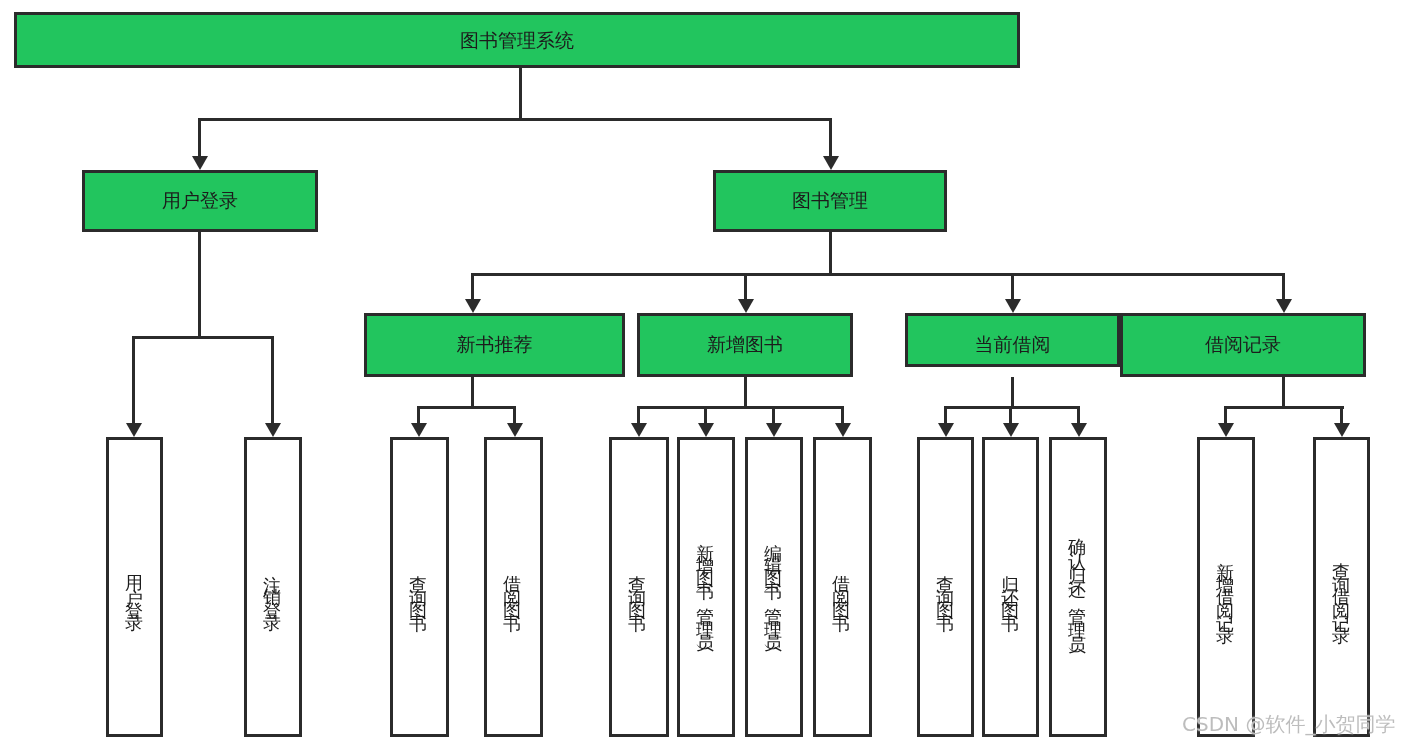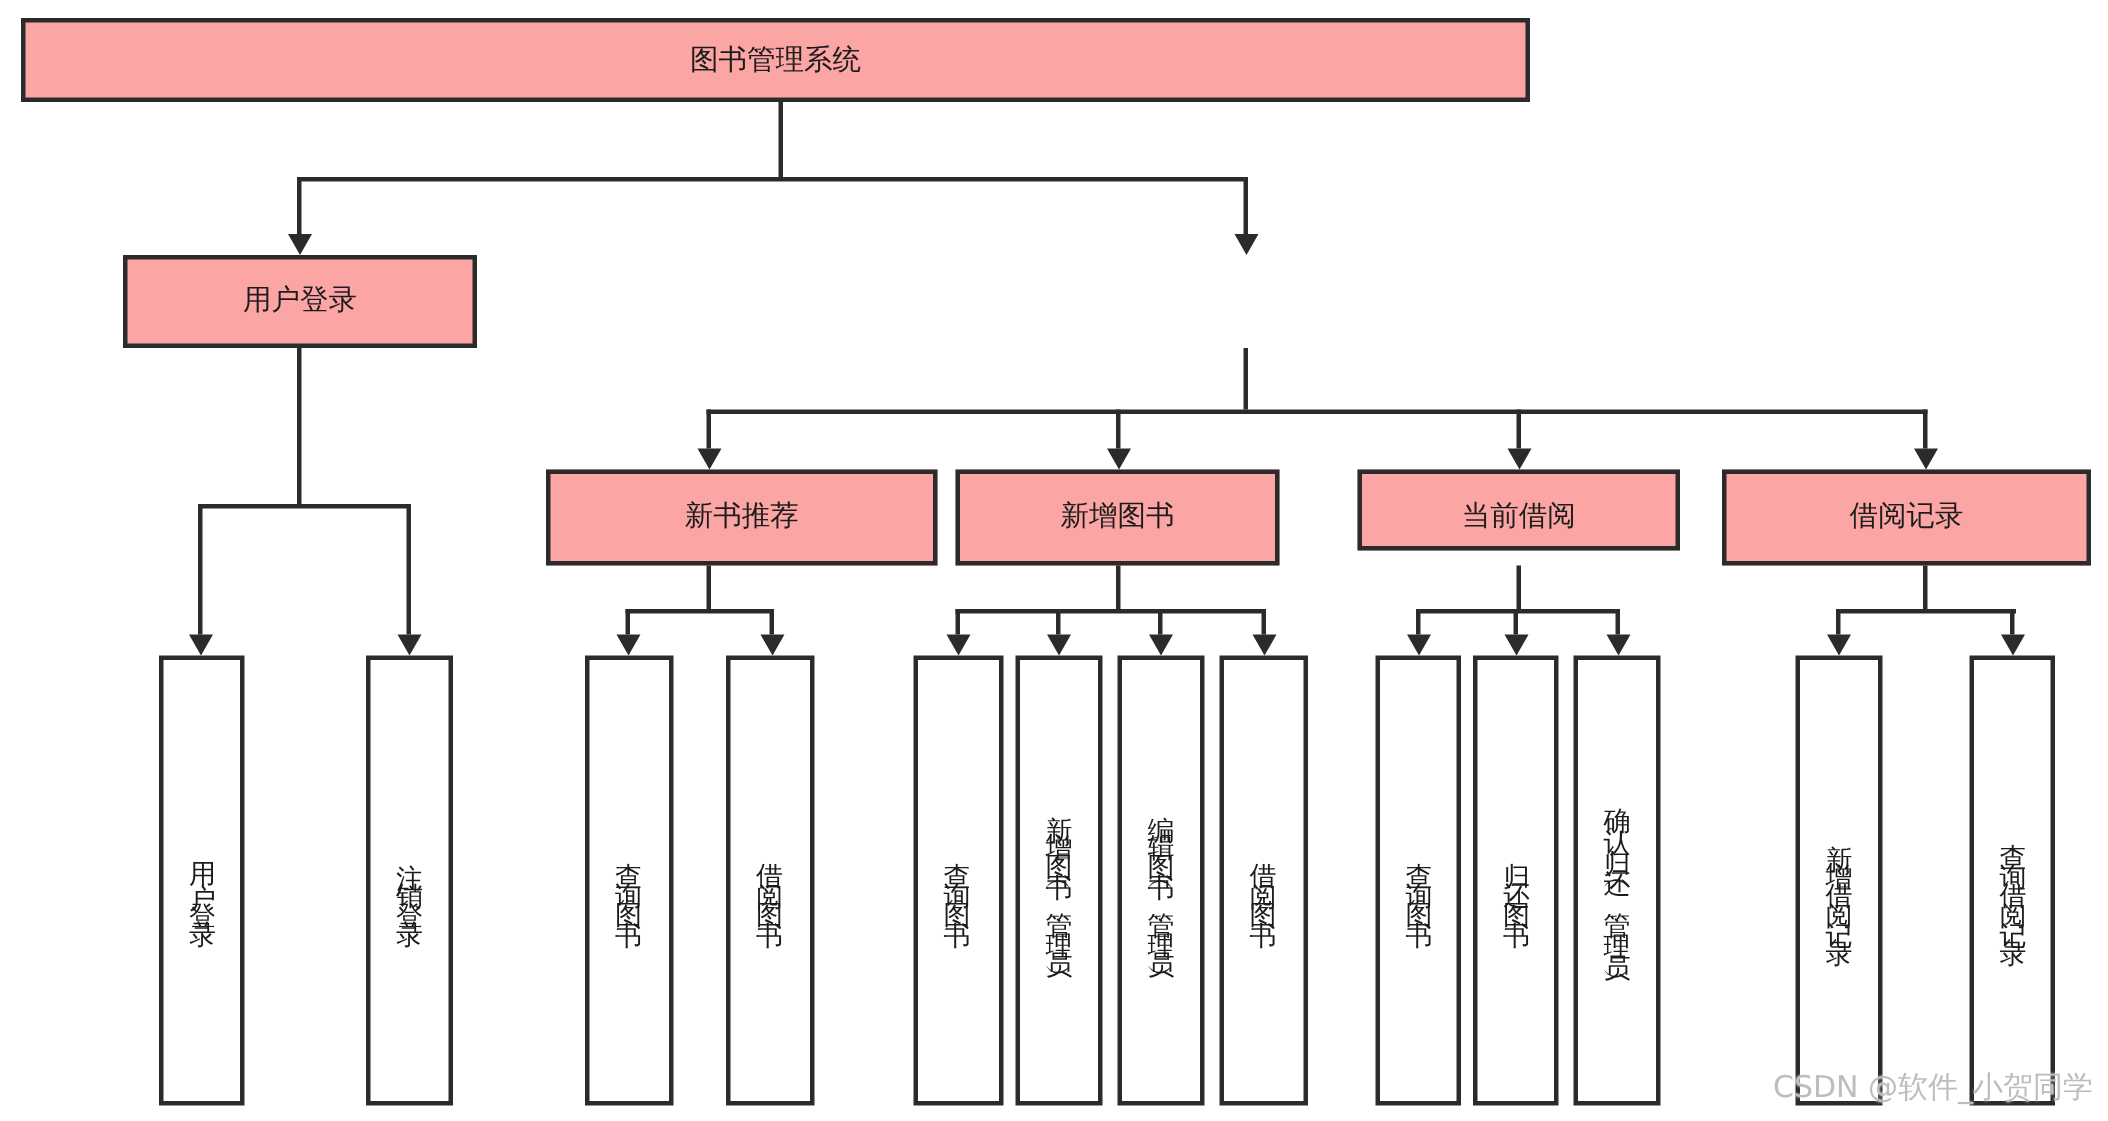--- a/index.html
+++ b/index.html
@@ -1,21 +1,21 @@
 <!DOCTYPE html>
 <html><head>
 <meta charset="utf-8">
 <style>
   html,body{margin:0;padding:0;background:#ffffff;}
   .stage{
     position:relative;width:1405px;height:747px;background:#ffffff;
     font-family:"DejaVu Sans",sans-serif;overflow:hidden;
   }
   .box{
-    position:absolute;box-sizing:border-box;border:3px solid #2b2b2b;background:#fca5a5;
+    position:absolute;box-sizing:border-box;border:3px solid #2b2b2b;background:#22c55e;
     color:#1c1c1c;text-align:center;font-size:19px;white-space:nowrap;
   }
   .lvl1{line-height:50px;}
   .lvl2{line-height:55px;}
   .lvl3{line-height:57px;}
   .vbox{
     position:absolute;box-sizing:border-box;border:3px solid #2b2b2b;background:#ffffff;
     color:#1c1c1c;font-size:18px;
     writing-mode:vertical-lr;text-orientation:mixed;
     text-align:center;line-height:51px;letter-spacing:13px;
@@ -41,20 +41,21 @@
   <div class="box lvl1" style="left:14px;top:12px;width:1006px;height:56px;">图书管理系统</div>
 
   <div class="vl" style="left:519px;top:68px;height:50px;"></div>
   <div class="hl" style="left:198px;top:118px;width:634px;"></div>
   <div class="vl" style="left:198px;top:118px;height:40px;"></div>
   <div class="ar" style="left:192px;top:156px;"></div>
   <div class="vl" style="left:829px;top:118px;height:40px;"></div>
   <div class="ar" style="left:823px;top:156px;"></div>
 
   <div class="box lvl2" style="left:82px;top:170px;width:236px;height:62px;">用户登录</div>
+  <div class="box lvl2" style="left:713px;top:170px;width:234px;height:62px;">图书管理</div>
 
   <div class="vl" style="left:198px;top:232px;height:104px;"></div>
   <div class="hl" style="left:132px;top:336px;width:142px;"></div>
   <div class="vl" style="left:132px;top:336px;height:87px;"></div>
   <div class="ar" style="left:126px;top:423px;"></div>
   <div class="vl" style="left:271px;top:336px;height:87px;"></div>
   <div class="ar" style="left:265px;top:423px;"></div>
 
   <div class="vl" style="left:829px;top:232px;height:41px;"></div>
   <div class="hl" style="left:471px;top:273px;width:814px;"></div>
@@ -63,21 +64,21 @@
   <div class="vl" style="left:744px;top:273px;height:26px;"></div>
   <div class="ar" style="left:738px;top:299px;"></div>
   <div class="vl" style="left:1011px;top:273px;height:26px;"></div>
   <div class="ar" style="left:1005px;top:299px;"></div>
   <div class="vl" style="left:1282px;top:273px;height:26px;"></div>
   <div class="ar" style="left:1276px;top:299px;"></div>
 
   <div class="box lvl3" style="left:364px;top:313px;width:261px;height:64px;">新书推荐</div>
   <div class="box lvl3" style="left:637px;top:313px;width:216px;height:64px;">新增图书</div>
   <div class="box lvl3" style="left:905px;top:313px;width:215px;height:54px;">当前借阅</div>
-  <div class="box lvl3" style="left:1148px;top:313px;width:246px;height:64px;">借阅记录</div>
+  <div class="box lvl3" style="left:1120px;top:313px;width:246px;height:64px;">借阅记录</div>
 
   <div class="vl" style="left:471px;top:377px;height:29px;"></div>
   <div class="hl" style="left:417px;top:406px;width:99px;"></div>
   <div class="vl" style="left:417px;top:406px;height:17px;"></div>
   <div class="ar" style="left:411px;top:423px;"></div>
   <div class="vl" style="left:513px;top:406px;height:17px;"></div>
   <div class="ar" style="left:507px;top:423px;"></div>
 
   <div class="vl" style="left:744px;top:377px;height:29px;"></div>
   <div class="hl" style="left:637px;top:406px;width:207px;"></div>

